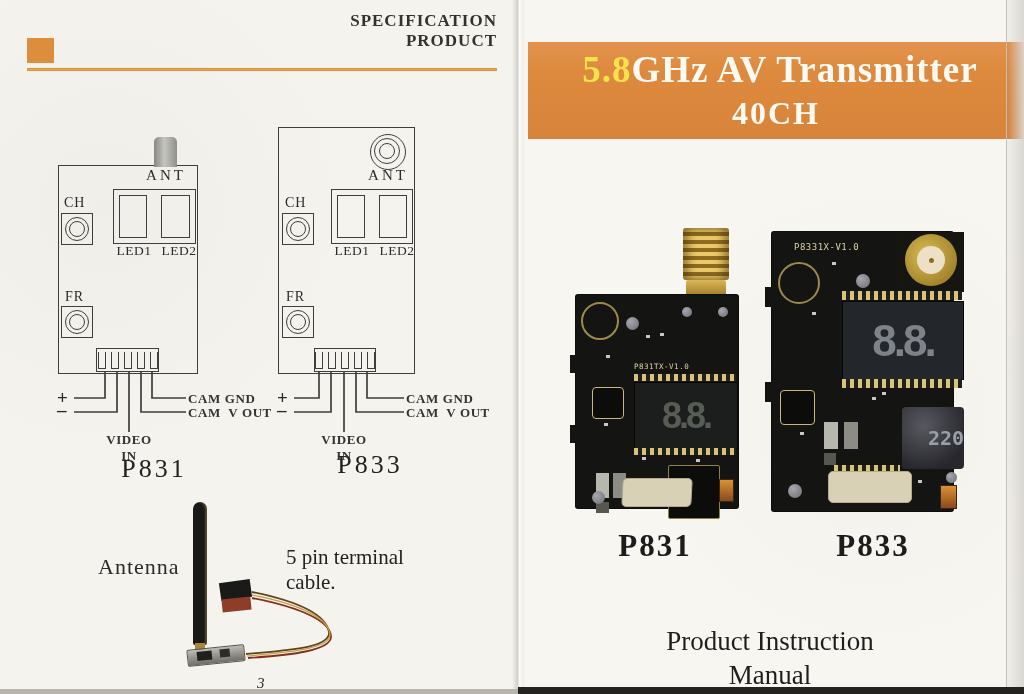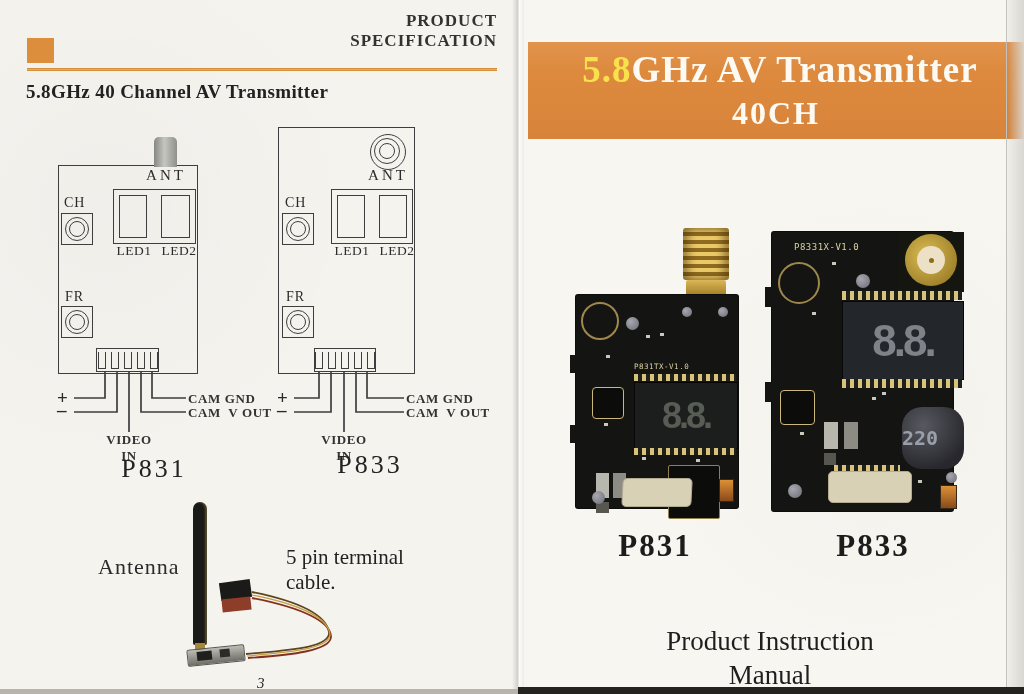--- a/index.html
+++ b/index.html
@@ -87,40 +87,39 @@
   .ipex .g1{position:absolute;left:7px;top:2px;width:52px;height:52px;border-radius:50%;
     background:radial-gradient(circle at 40% 40%,#d9bb52,#8d6e1e);}
   .ipex .g2{position:absolute;left:19px;top:14px;width:28px;height:28px;border-radius:50%;background:#ece1c6;}
   .ipex .g3{position:absolute;left:31px;top:26px;width:5px;height:5px;border-radius:50%;background:#8d6e1e;}
   .smac{position:absolute;left:683px;top:228px;width:46px;height:70px;}
   .smac .threads{position:absolute;left:0;top:0;width:46px;height:52px;
     background:repeating-linear-gradient(180deg,#ecc968 0 4px,#8f6b20 4px 8px);
     box-shadow:inset 6px 0 8px rgba(60,40,0,0.45), inset -6px 0 8px rgba(60,40,0,0.45);border-radius:3px;}
   .smac .base{position:absolute;left:3px;top:52px;width:40px;height:18px;
     background:linear-gradient(180deg,#dcb758,#97741f);border-radius:2px;}
-  .inductor{position:absolute;border-radius:20px;
+  .inductor{position:absolute;border-radius:4px;
     background:radial-gradient(circle at 35% 30%,#585860,#27272d 75%);
-    display:flex;align-items:center;justify-content:flex-start;}
+    display:flex;align-items:center;justify-content:flex-end;}
   .inductor span{font-family:"DejaVu Sans Mono",monospace;font-weight:bold;font-size:20px;color:#9aa0a9;}
   svg{position:absolute;overflow:visible;}
 </style>
 </head>
 <body>
 
 <div class="canvas">
 
   <div class="page-left">
 
     <div class="abs accent-square"></div>
     <div class="abs product-title">
+      <div>SPECIFICATION</div>
       <div>PRODUCT</div>
-      <div>SPECIFICATION</div>
     </div>
     <div class="abs accent-rule"></div>
-    <div class="abs section-title">5.8GHz 40 Channel AV Transmitter</div>
 
     <div>
       <div class="outline" style="left:58px;top:165px;width:138px;height:207px;"></div>
       <div class="stub"></div>
       <div class="lbl lbl-sm" style="left:139px;top:167px;width:54px;text-align:center;font-size:15px;letter-spacing:3px;">ANT</div>
 
       <div class="lbl lbl-sm" style="left:64px;top:195px;">CH</div>
       <div class="btn-sq" style="left:61px;top:213px;">
         <div class="ring1"></div>
         <div class="ring2"></div>

